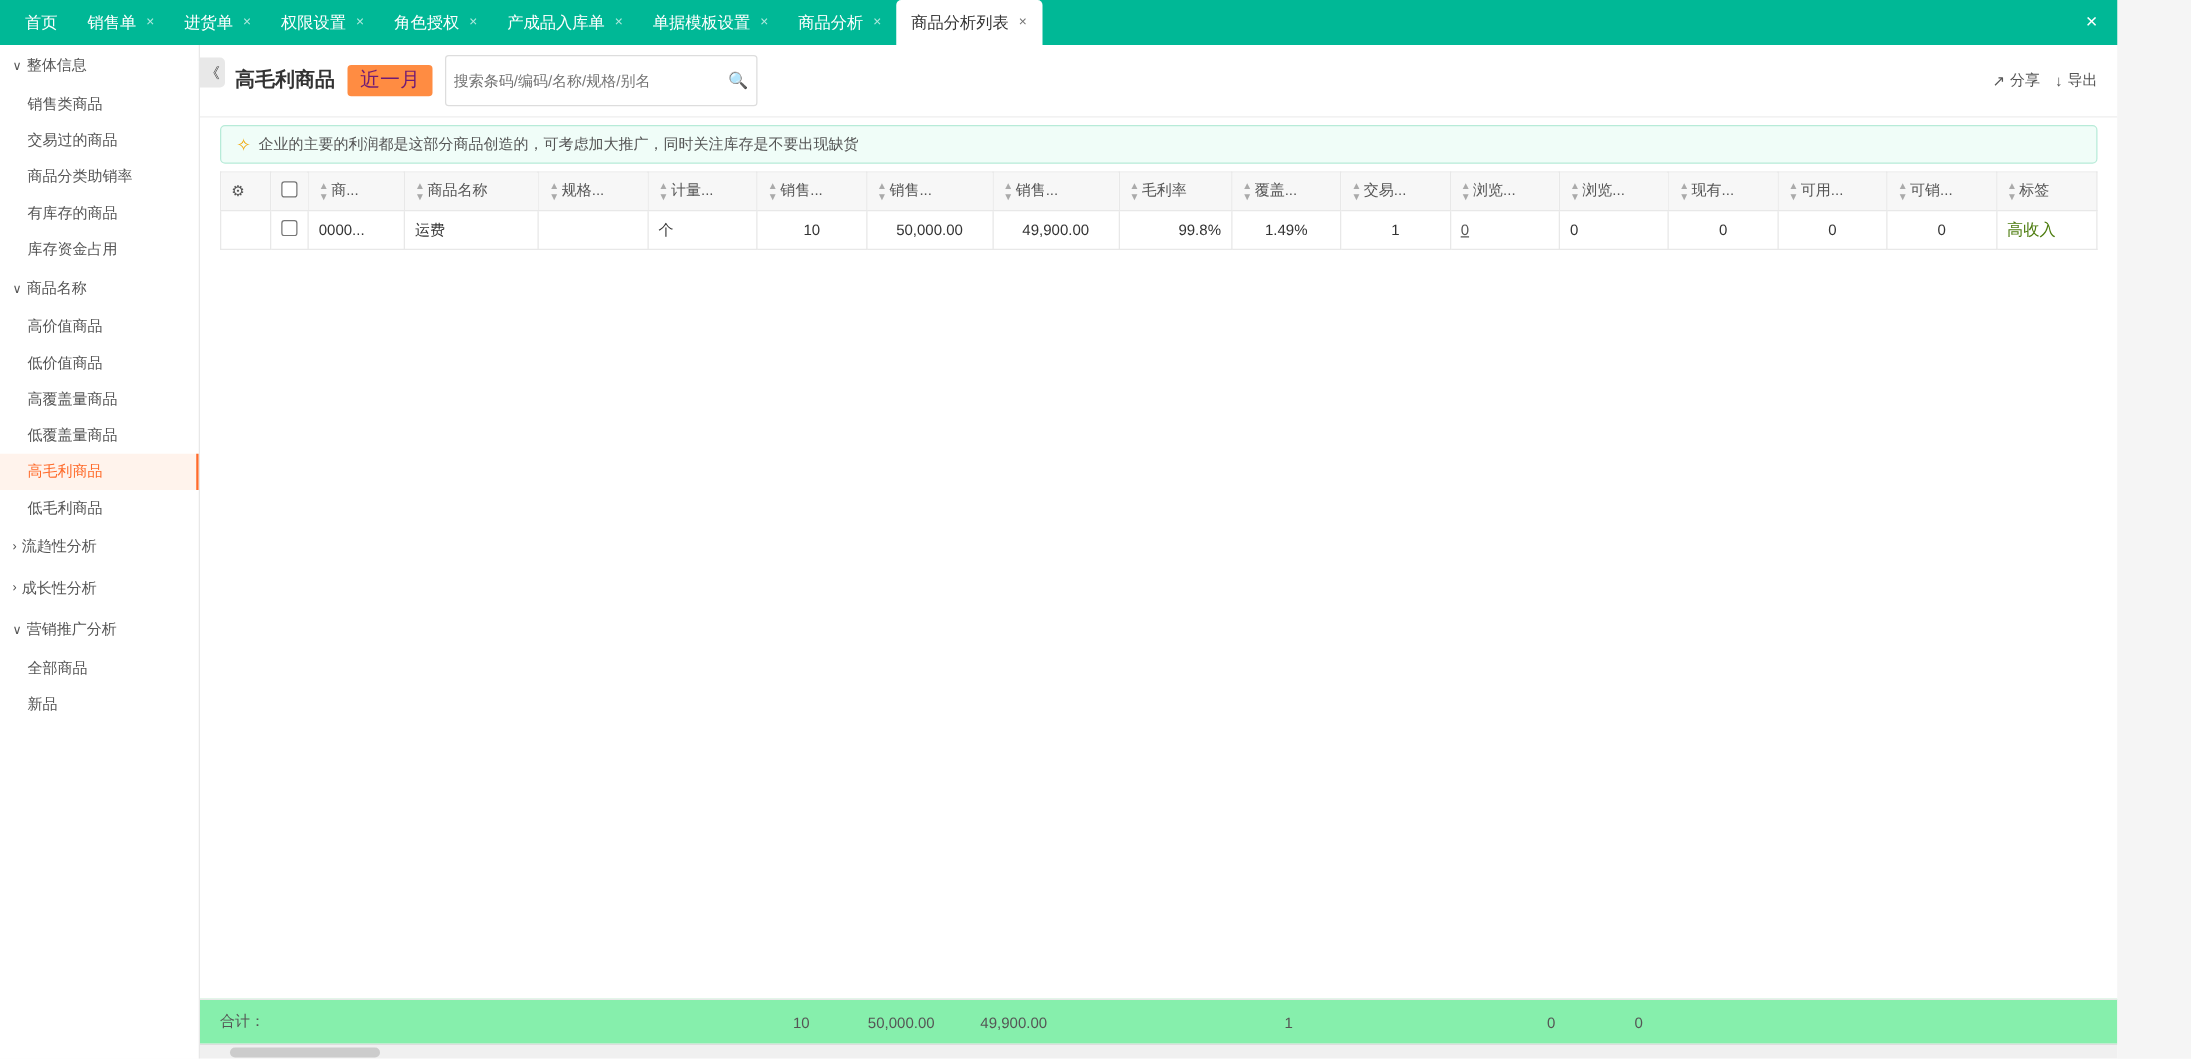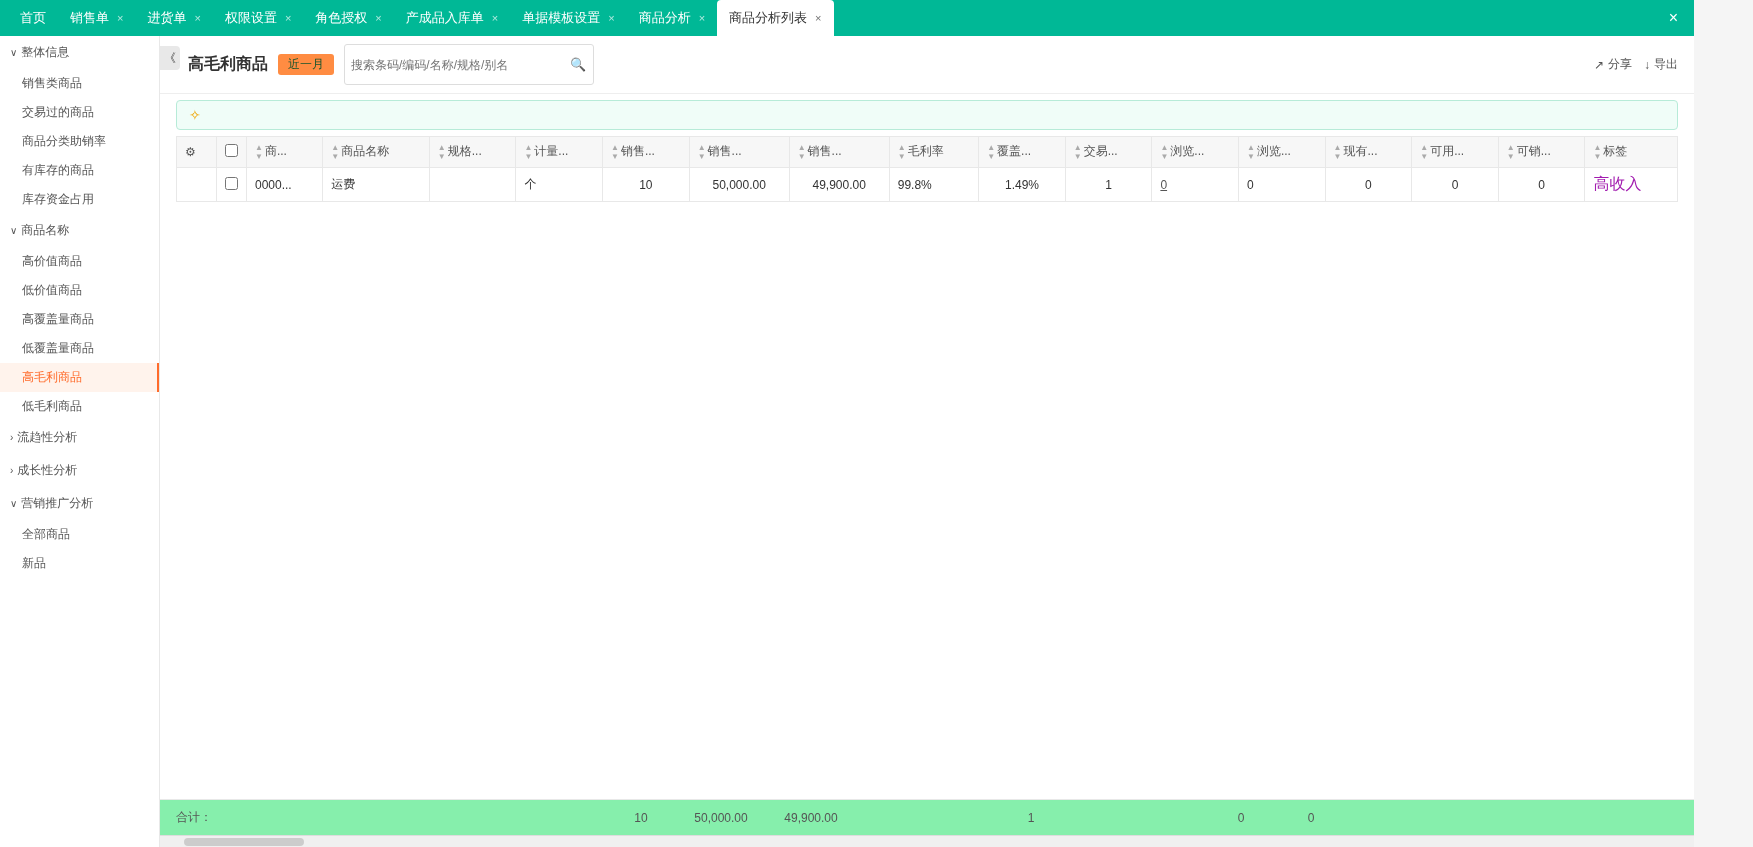--- a/index.html
+++ b/index.html
@@ -116,25 +116,25 @@
       border-bottom: 1px solid #eee;
       flex-shrink: 0;
     }
     .content-title {
       font-size: 16px;
       font-weight: bold;
       color: #333;
     }
     .filter-btn {
       background: #ff8c42;
-      color: #14532d;
+      color: #701a75;
       border: none;
       border-radius: 3px;
       padding: 2px 10px;
-      font-size: 12px;
+      font-size: 16px;
       cursor: pointer;
     }
     .search-box {
       display: flex;
       align-items: center;
       border: 1px solid #ddd;
       border-radius: 3px;
       padding: 12px 6px;
       flex: 1;
       max-width: 250px;
@@ -206,22 +206,22 @@
       vertical-align: middle;
       margin-right: 2px;
       color: #aaa;
     }
     tbody tr td {
       border: 1px solid #e8e8e8;
       padding: 6px 8px;
       white-space: nowrap;
     }
     .tag-high {
-      color: #a21caf;
-      font-size: 16px;
+      color: #4d7c0f;
+      font-size: 13px;
     }
 
     
     .footer-row {
       display: flex;
       align-items: center;
       height: 36px;
       background: #86efac;
       border-top: 1px solid #e8e8e8;
       padding: 0 16px;
@@ -328,20 +328,21 @@
             </div>
             <div class="action-btn">
               <span>↓</span>
               <span>导出</span>
             </div>
           </div>
       </div>
 
       <div class="info-banner">
         <span class="info-icon">✧</span>
+        <span>企业的主要的利润都是这部分商品创造的，可考虑加大推广，同时关注库存是不要出现缺货</span>
       </div>
 
       <div class="table-container">
         <table>
           <thead id="table-head">
               <tr>
                 <th style="width: 40px;">⚙</th>
                 <th style="width: 30px;"><input type="checkbox" style=""></th>
                 <th><span class="col-sort">▲<br>▼</span>商...</th>
                 <th><span class="col-sort">▲<br>▼</span>商品名称</th>
@@ -365,21 +366,21 @@
               <tr>
                 <td></td>
                 <td><input type="checkbox" style=""></td>
                 <td>0000...</td>
                 <td>运费</td>
                 <td></td>
                 <td>个</td>
                 <td style="text-align: center;">10</td>
                 <td style="text-align: center;">50,000.00</td>
                 <td style="text-align: center;">49,900.00</td>
-                <td style="text-align: left;">99.8%</td>
+                <td style="text-align: right;">99.8%</td>
                 <td style="text-align: center; margin-left: 16px;">1.49%</td>
                 <td style="text-align: center;">1</td>
                 <td><u style="cursor: pointer; color: rgb(85, 85, 85);">0</u></td>
                 <td>0</td>
                 <td style="text-align: center;">0</td>
                 <td style="text-align: center;">0</td>
                 <td style="text-align: center;">0</td>
                 <td class="tag-high">高收入</td>
               </tr>
             </tbody>

